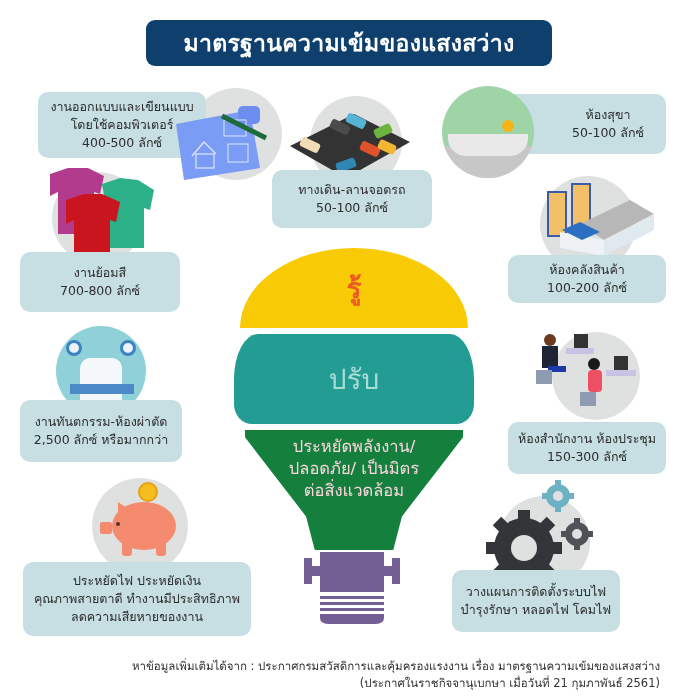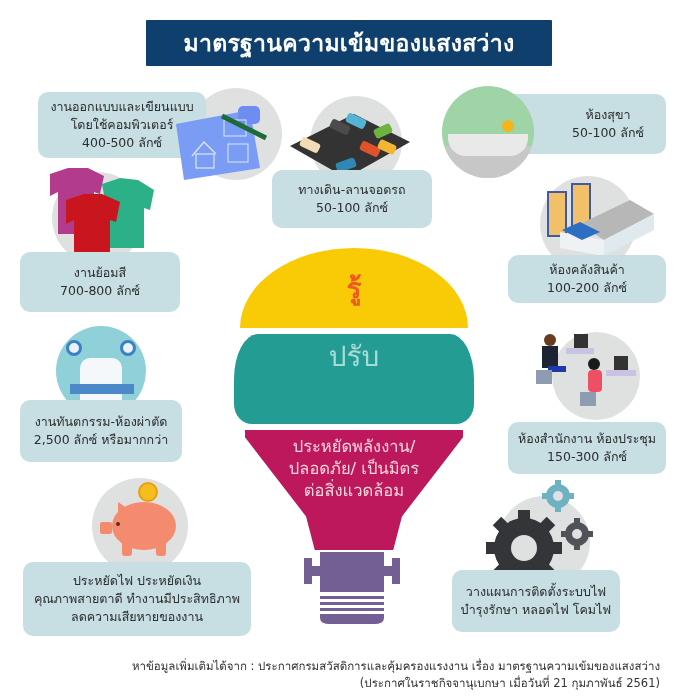--- a/index.html
+++ b/index.html
@@ -1,33 +1,33 @@
 <!DOCTYPE html>
 <html><head>
 <meta charset="utf-8">
 <style>
   * { box-sizing: border-box; margin: 0; padding: 0; }
   body { width: 700px; height: 700px; background: #ffffff; position: relative; overflow: hidden;
          font-family: "DejaVu Sans", "Liberation Sans", sans-serif; color: #2b2b2b; }
   .abs { position: absolute; }
   .title-bar { left: 146px; top: 20px; width: 406px; height: 46px; background: #0f3f6c;
-               border-radius: 1px; color: #fff; font-size: 23px; font-weight: bold;
+               border-radius: 9px; color: #fff; font-size: 23px; font-weight: bold;
                display: flex; align-items: center; justify-content: center; letter-spacing: 0.3px; }
   .circle { border-radius: 50%; background: #dfe1e0; }
   .card { background: #c7dfe3; border-radius: 10px; text-align: center; font-size: 12.5px;
           line-height: 18px; color: #2d2d2d; display: flex; flex-direction: column;
           justify-content: center; align-items: center; }
   .card span { display: block; white-space: nowrap; }
   .bulb-yellow { left: 240px; top: 248px; width: 228px; height: 80px; background: #f9cb06;
                  border-radius: 114px 114px 0 0 / 80px 80px 0 0; display: flex; align-items: center; justify-content: center;
                  color: #ef5a24; font-size: 28px; font-weight: bold; }
   .bulb-teal { left: 234px; top: 334px; width: 240px; height: 90px; background: #239c93;
-               border-radius: 24px 24px 18px 18px / 45px 45px 20px 20px; display: flex; justify-content: center;
+               border-radius: 24px 24px 18px 18px / 45px 45px 20px 20px; display: flex; align-items: center; justify-content: center;
                color: #a9dcd7; font-size: 28px; }
-  .bulb-red { left: 245px; top: 430px; width: 218px; height: 120px; background: #be185d;
+  .bulb-red { left: 245px; top: 430px; width: 218px; height: 120px; background: #15803d;
               clip-path: polygon(0 0, 100% 0, 100% 6%, 72% 72%, 68% 100%, 32% 100%, 28% 72%, 0 6%);
               color: #fbd6dd; font-size: 16.5px; line-height: 22px; text-align: center; padding-top: 6px; }
   .bulb-red span { display: block; }
   .foot { left: 40px; top: 658px; width: 620px; text-align: right; font-size: 11.5px; line-height: 17px; color: #333; }
   .foot span { display: block; }
 </style>
 </head>
 <body>
 
 <div class="abs title-bar">มาตรฐานความเข้มของแสงสว่าง</div>

